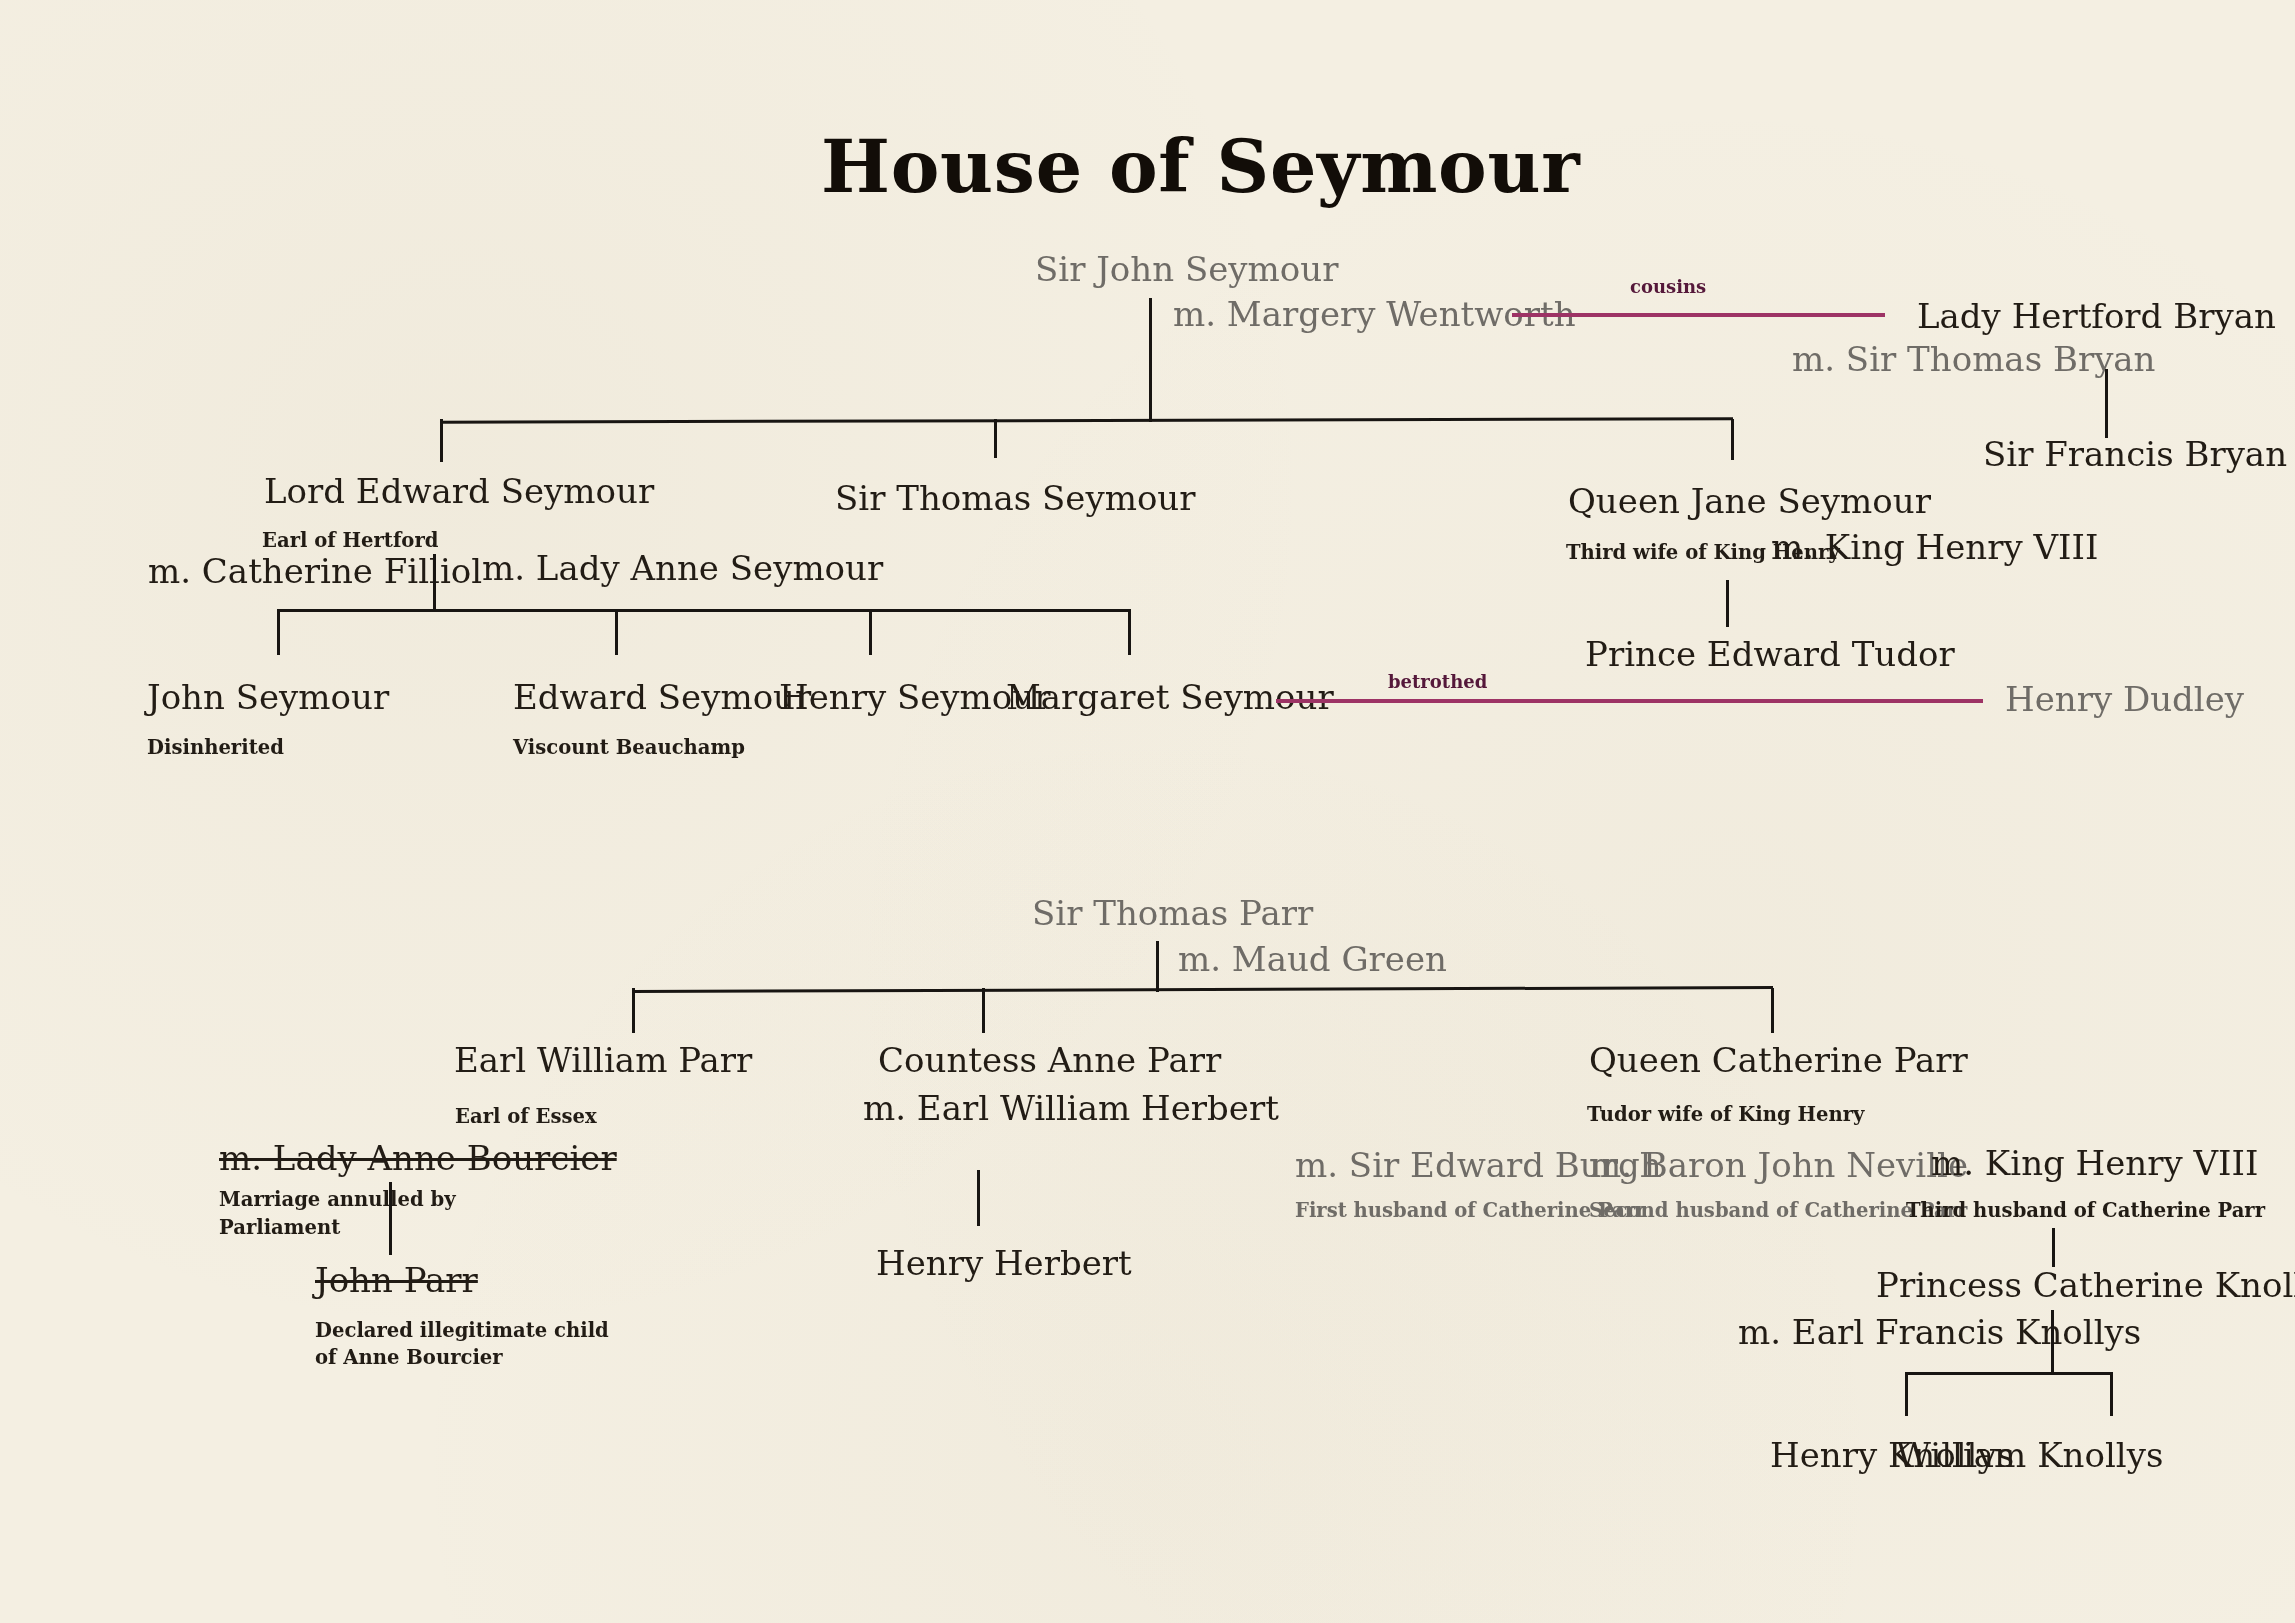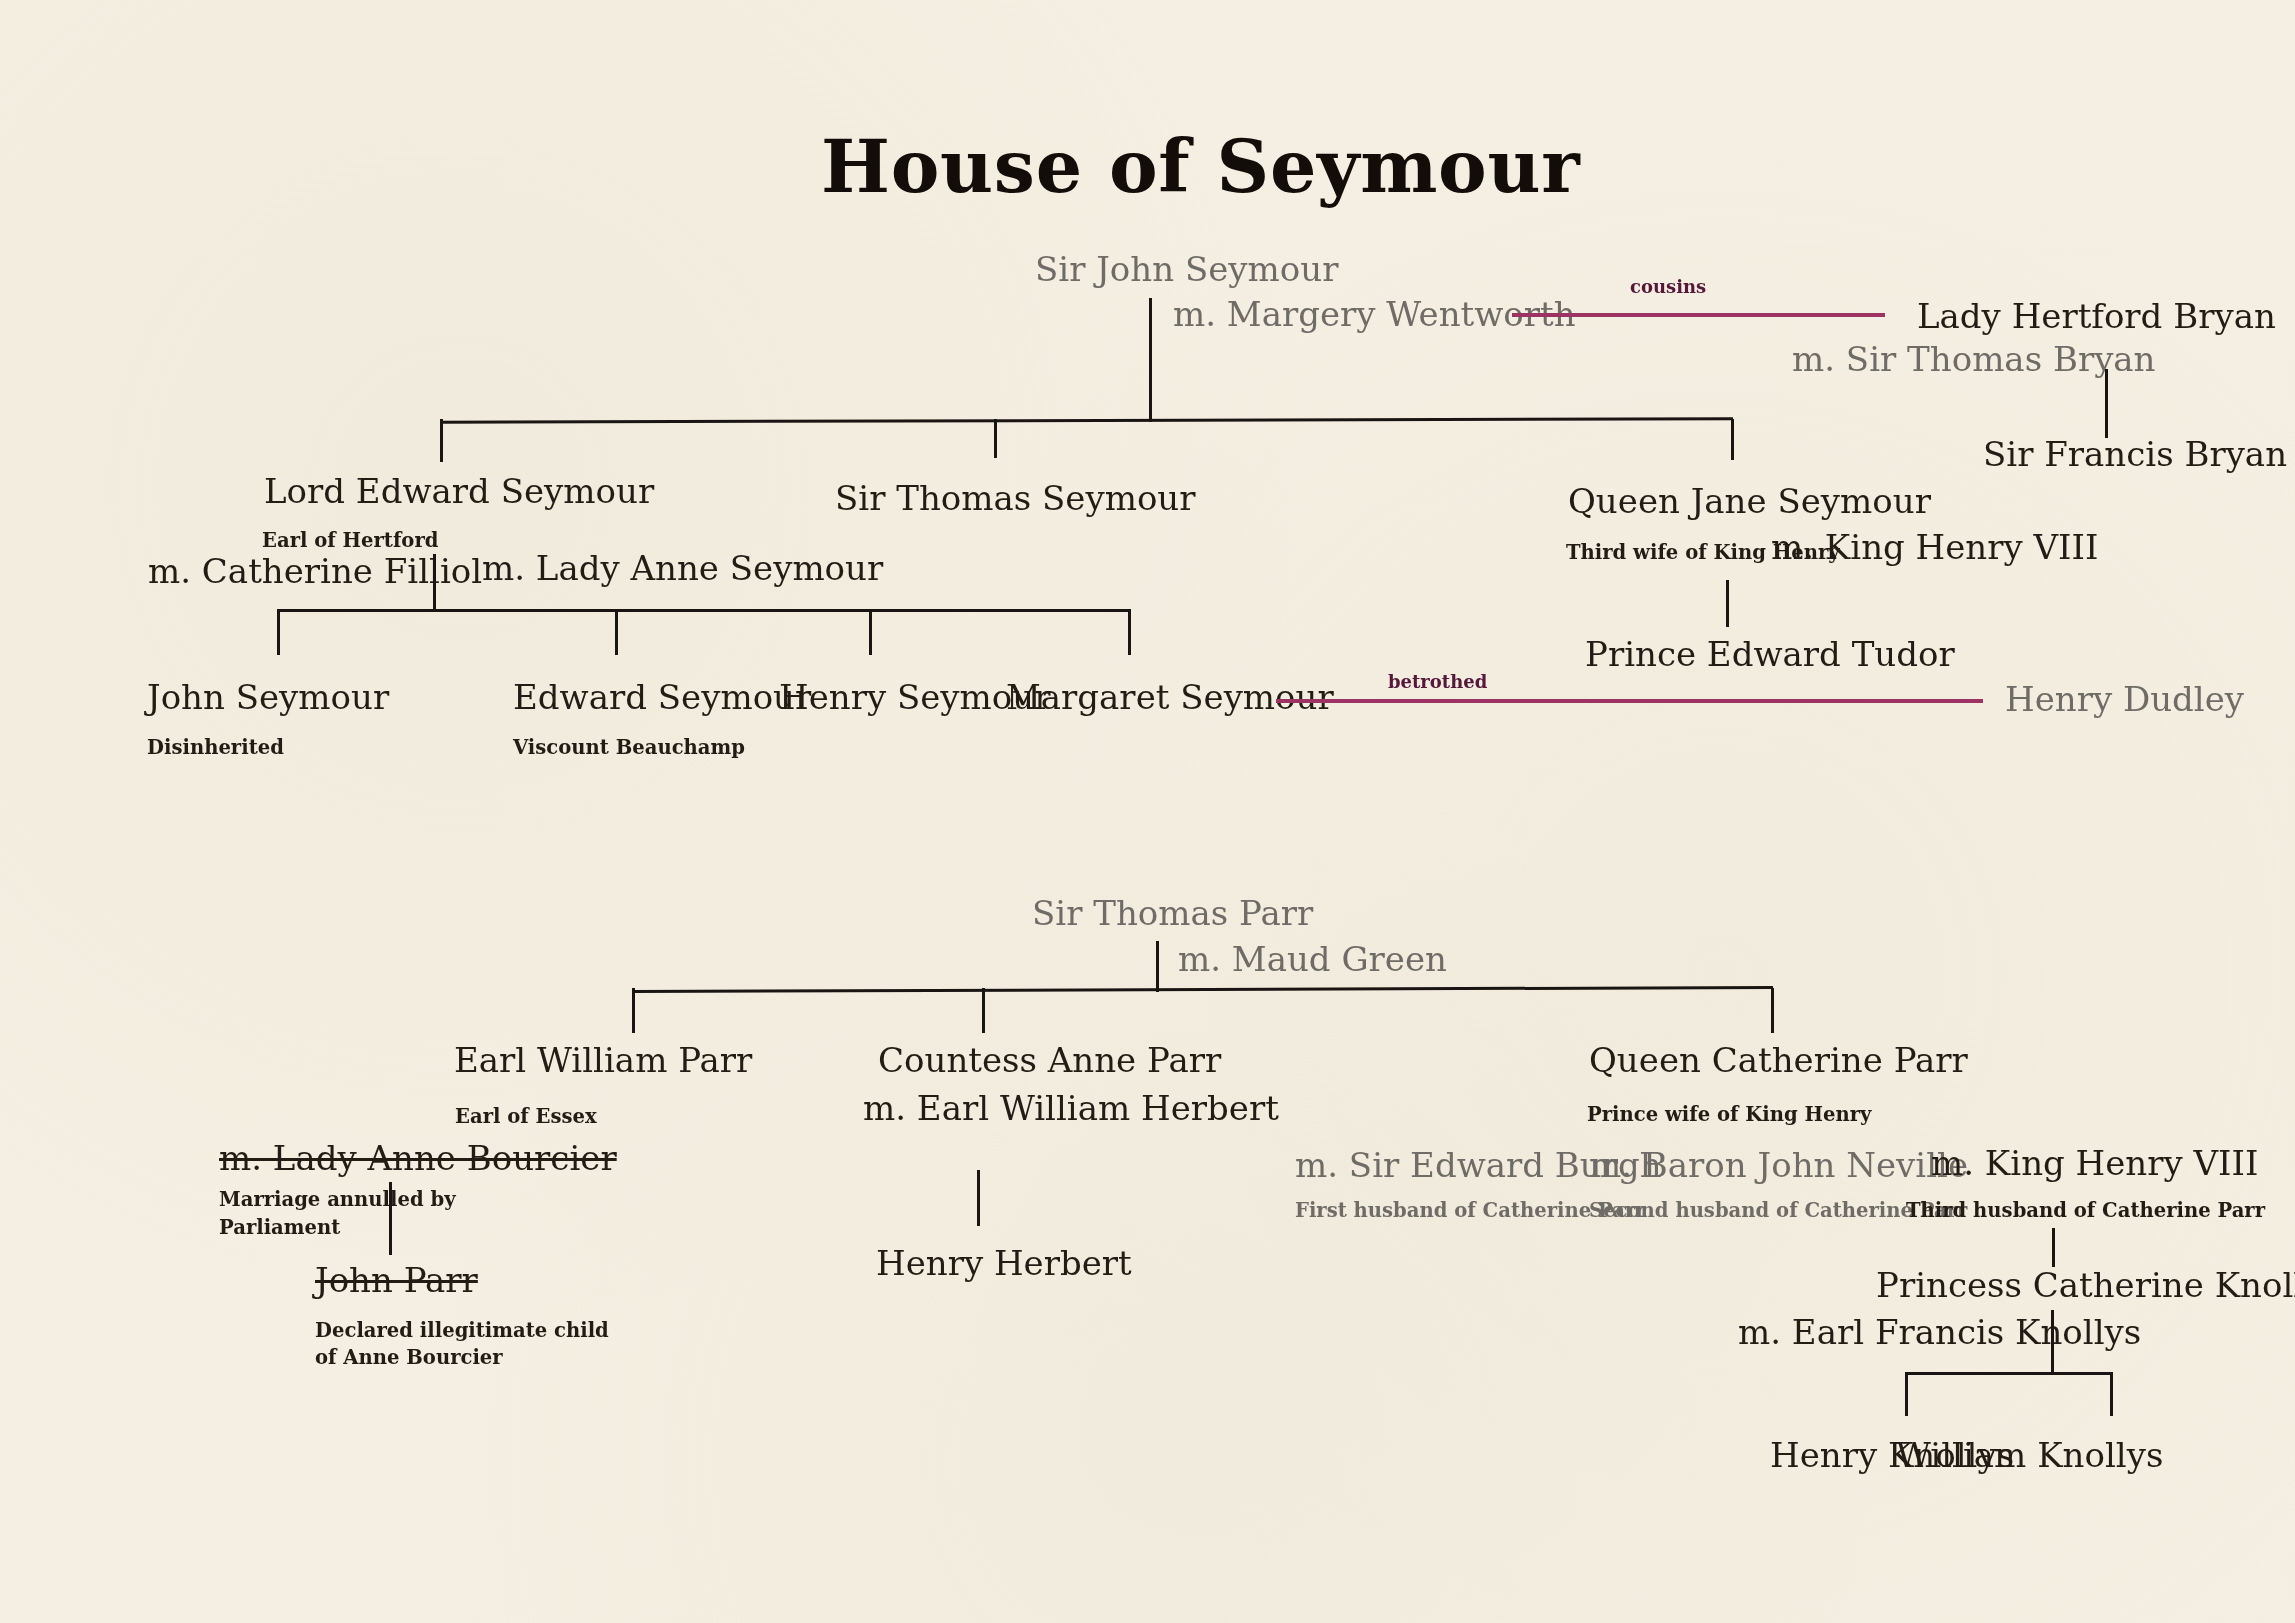--- a/index.html
+++ b/index.html
@@ -115,21 +115,21 @@
   <div class="t strike" style="left:315px; top:1262px;">John Parr</div>
   <div class="t sm" style="left:315px; top:1320px;">Declared illegitimate child</div>
   <div class="t sm" style="left:315px; top:1347px;">of Anne Bourcier</div>
 
   <div class="t" style="left:878px; top:1042px;">Countess Anne Parr</div>
   <div class="t" style="left:863px; top:1090px;">m. Earl William Herbert</div>
   <div class="vl" style="left:977px; top:1170px; height:56px;"></div>
   <div class="t" style="left:876px; top:1245px;">Henry Herbert</div>
 
   <div class="t" style="left:1589px; top:1042px;">Queen Catherine Parr</div>
-  <div class="t sm" style="left:1587px; top:1104px;">Prince wife of King Henry</div>
+  <div class="t sm" style="left:1587px; top:1104px;">Tudor wife of King Henry</div>
 
   <div class="t gray" style="left:1295px; top:1147px;">m. Sir Edward Burgh</div>
   <div class="t sm gray" style="left:1295px; top:1200px;">First husband of Catherine Parr</div>
 
   <div class="t gray" style="left:1589px; top:1147px;">m. Baron John Neville</div>
   <div class="t sm gray" style="left:1589px; top:1200px;">Second husband of Catherine Parr</div>
 
   <div class="t" style="left:1931px; top:1145px;">m. King Henry VIII</div>
   <div class="t sm" style="left:1906px; top:1200px;">Third husband of Catherine Parr</div>
 

